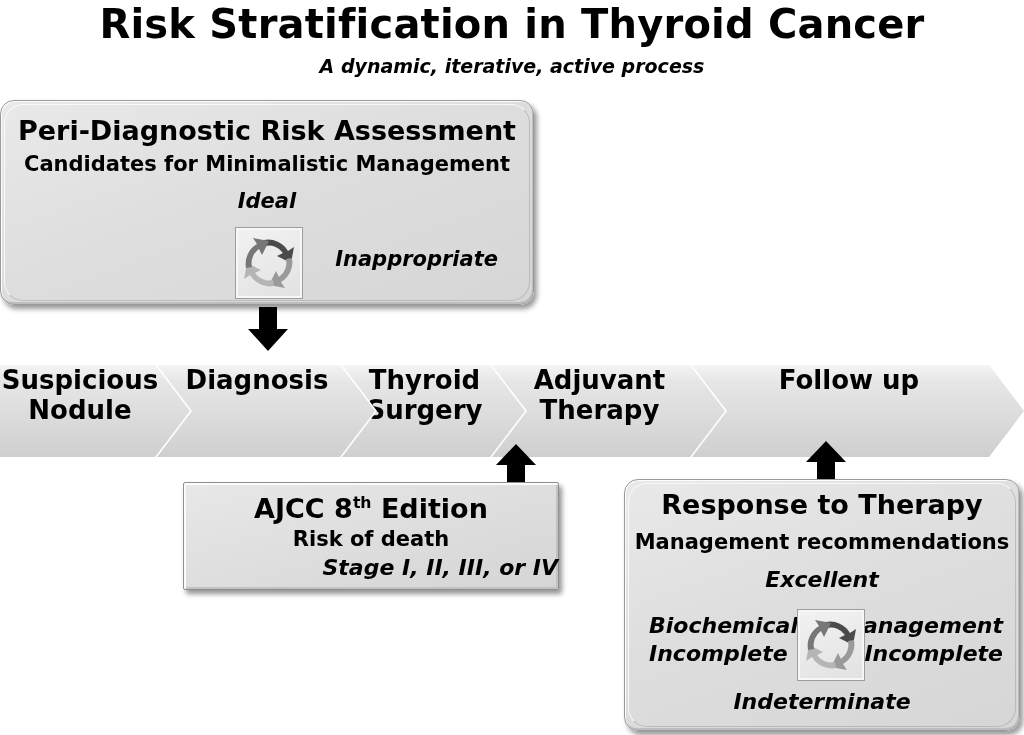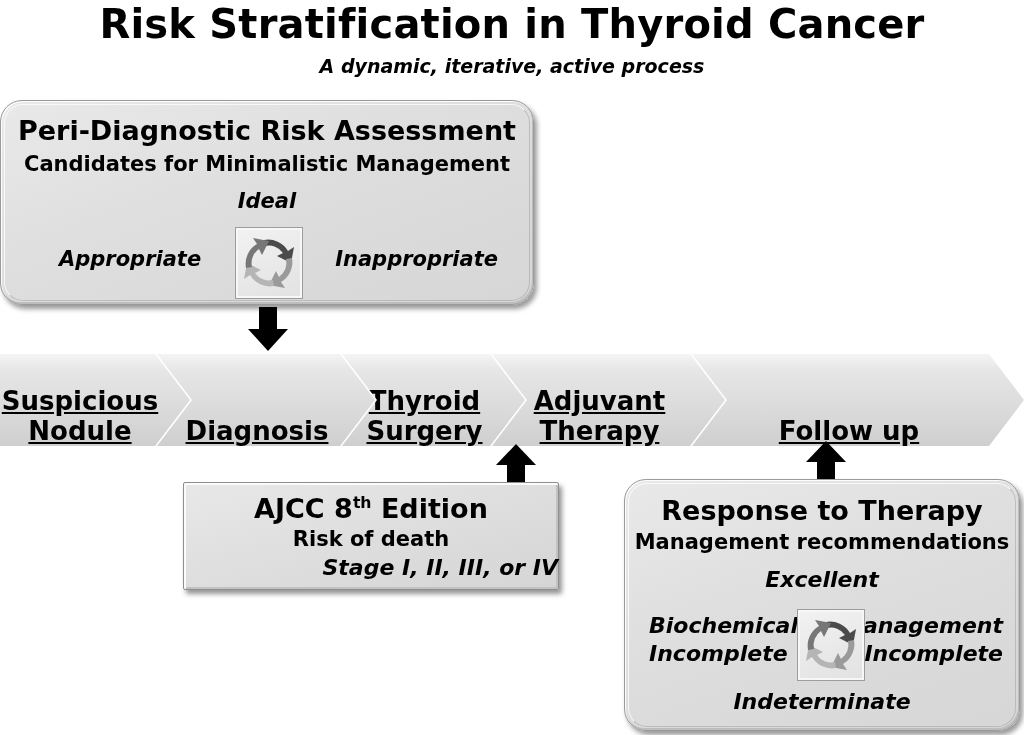--- a/index.html
+++ b/index.html
@@ -46,21 +46,21 @@
     color: #000000;
     line-height: 32px;
     white-space: nowrap;
   }
 
   
   .panel-round {
     position: absolute;
     background: linear-gradient(160deg, #e9e9e9 0%, #dedede 45%, #d6d6d6 100%);
     border: 1px solid #9a9a9a;
-    border-radius: 22px;
+    border-radius: 14px;
     box-shadow:
       inset 1px 1px 0 #fdfdfd,
       inset -1px -2px 0 #bdbdbd,
       3px 4px 5px rgba(0,0,0,0.40);
   }
   .panel-round::after {
     content: "";
     position: absolute;
     left: 3px; top: 3px; right: 3px; bottom: 3px;
     border-radius: 19px;
@@ -128,28 +128,27 @@
   .cycle-icon svg { display: block; }
 
   
   #process-row {
     position: absolute;
     left: 0; top: 350px;
     width: 1024px; height: 92px;
   }
   .chev {
     position: absolute;
-    top: 4px;
+    top: 15px;
     height: 92px;
     background: linear-gradient(180deg, #f4f4f4 0%, #e6e6e6 18%, #dcdcdc 55%, #cfcfcf 100%);
     display: flex;
-    align-items: flex-end;
+    align-items: flex-start;
     justify-content: center;
     filter: drop-shadow(2px 3px 2px rgba(0,0,0,0.45));
-    text-decoration: underline;
   }
   .chev span {
     font-family: "DejaVu Sans", sans-serif;
     font-size: 26px;
     font-weight: bold;
     color: #000;
     text-align: center;
     line-height: 30px;
     white-space: pre-line;
     padding-right: 18px;
@@ -173,21 +172,20 @@
   <div id="sub-title">A dynamic, iterative, active process</div>
 
   <div class="panel-round" style="left:0px; top:100px; width:534px; height:205px;">
 
     <div class="abs ctr hdr-1" style="top:14px;">Peri-Diagnostic Risk Assessment</div>
 
     <div class="abs ctr hdr-2" style="top:51px;">Candidates for Minimalistic Management</div>
 
     <div class="abs ital ctr" style="top:88px;">Ideal</div>
 
-    <div class="abs ital" style="left:58px; top:146px;">Appropriate</div>
 
     <div class="abs ital" style="right:35px; top:146px;">Inappropriate</div>
 
     <div class="cycle-icon" style="left:234px; top:126px; width:68px; height:72px;">
       <svg width="66" height="70" viewBox="0 0 66 70" aria-hidden="true">
         <g transform="translate(33,35)">
           <path d="M -5 -23 A 23 23 0 0 1 19 -12 L 25 -16 L 22 0 L 8 -7 L 14 -10 A 17 17 0 0 0 -4 -17 Z" fill="#4a4a4a"></path>
           <path d="M 23 -5 A 23 23 0 0 1 12 19 L 16 25 L 0 22 L 7 8 L 10 14 A 17 17 0 0 0 17 -4 Z" fill="#9a9a9a"></path>
           <path d="M 5 23 A 23 23 0 0 1 -19 12 L -25 16 L -22 0 L -8 7 L -14 10 A 17 17 0 0 0 4 17 Z" fill="#b5b5b5"></path>
           <path d="M -23 5 A 23 23 0 0 1 -12 -19 L -16 -25 L 0 -22 L -7 -8 L -10 -14 A 17 17 0 0 0 -17 4 Z" fill="#777777"></path>
@@ -252,21 +250,21 @@
     <div class="abs ctr hdr-1" style="top:10px;">
       <span>AJCC 8</span><sup style="font-size:0.58em;">th</sup><span> Edition</span>
     </div>
     <div class="abs ctr hdr-2" style="top:44px;">Risk of death</div>
     <div class="abs ctr ital-lg" style="top:72px;text-align:right;">Stage I, II, III, or IV</div>
   </div>
 
 
   <div class="panel-round" style="left:624px; top:479px; width:396px; height:252px;">
 
-    <div class="abs ctr hdr-1" style="top:15px;">Response to Therapy</div>
+    <div class="abs ctr hdr-1" style="top:9px;">Response to Therapy</div>
 
     <div class="abs ctr hdr-2" style="top:50px;">Management recommendations</div>
 
     <div class="abs ctr ital-lg" style="top:87px;">Excellent</div>
 
     <div class="abs ital-lg" style="left:24px; top:132px; line-height:28px; white-space:pre-line; text-align:left;">Biochemical
 Incomplete</div>
 
     <div class="abs ital-lg" style="right:16px; top:132px; line-height:28px; white-space:pre-line; text-align:right;">Management
 Incomplete</div>

